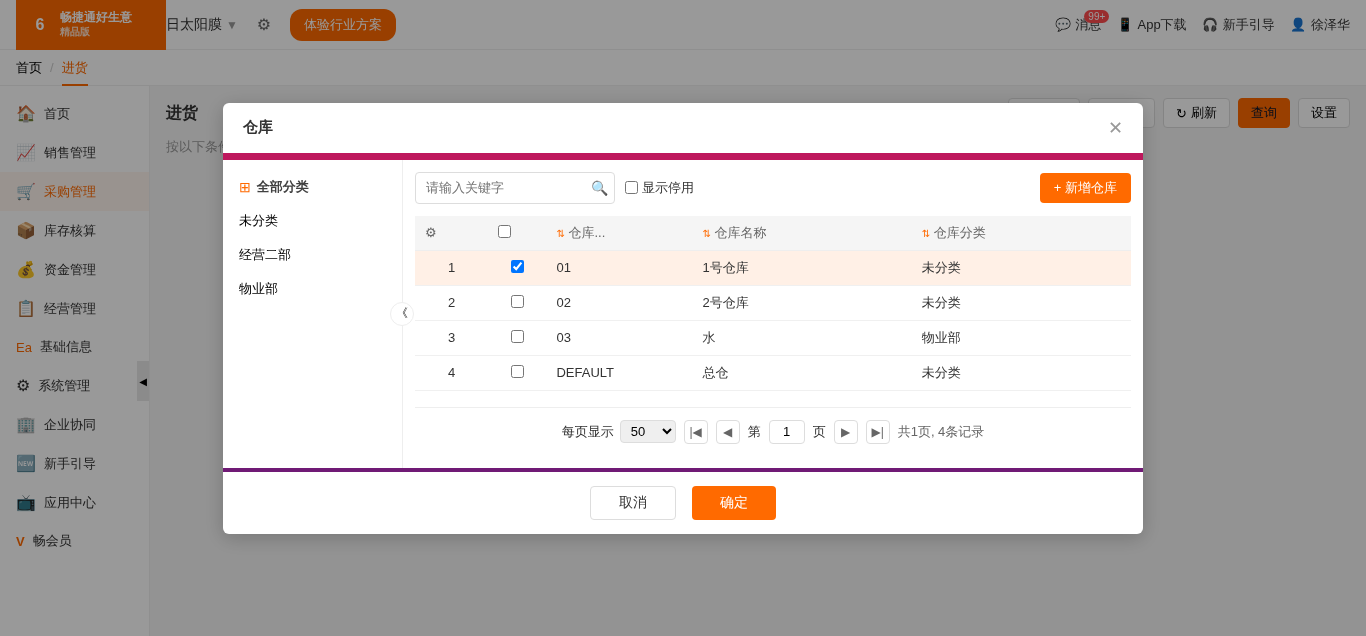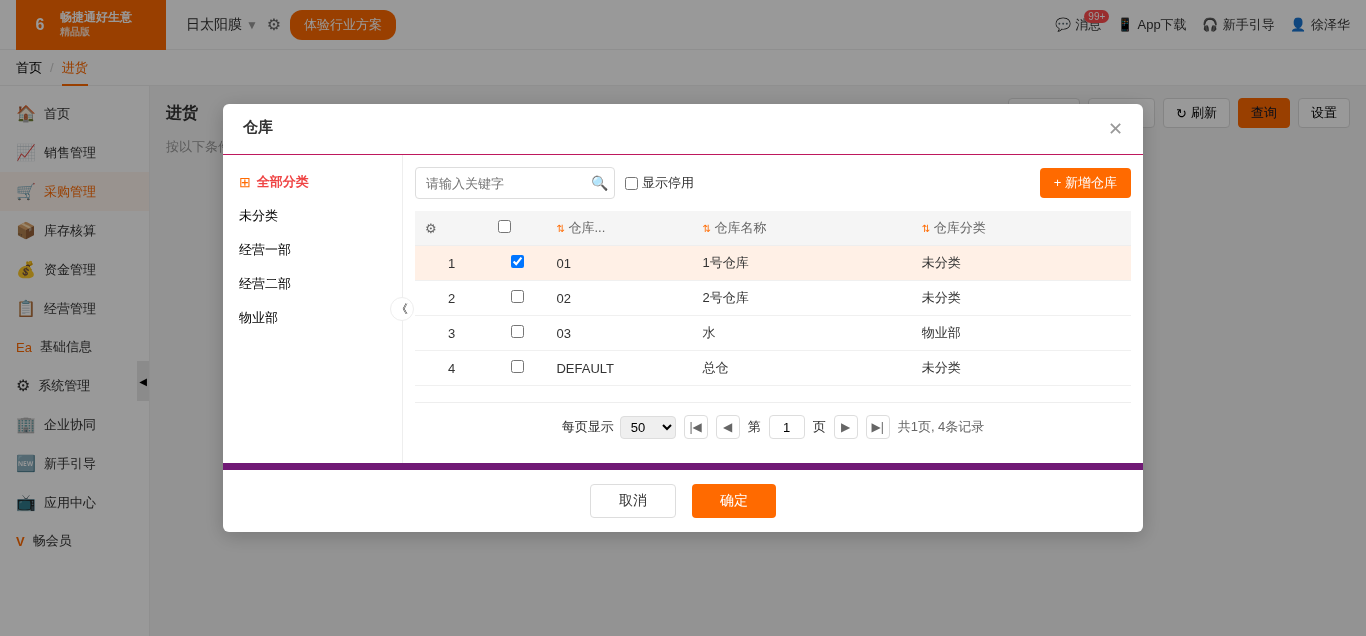--- a/index.html
+++ b/index.html
@@ -39,22 +39,21 @@
       font-size: 16px;
       font-weight: bold;
       color: #fff;
     }
     .logo-text { line-height: 1.2; font-size: 12px; }
     .logo-sub { font-size: 10px; opacity: 0.8; }
 
     .nav-center {
       flex: 1;
       display: flex;
-      align-items: center;
-      padding-left: 20px;
+      gap: 10px;
     }
     .store-selector {
       display: flex;
       align-items: center;
       gap: 4px;
       font-size: 14px;
       color: #333;
       cursor: pointer;
     }
     .store-selector .arrow { color: #999; font-size: 12px; }
@@ -188,23 +187,24 @@
       background: #fff;
       border-radius: 6px;
       width: 920px;
       max-height: 580px;
       display: flex;
       flex-direction: column;
       box-shadow: 0 4px 20px rgba(0,0,0,0.2);
     }
     .dialog-header {
       display: flex;
+      align-items: center;
       justify-content: space-between;
       padding: 14px 20px;
-      border-bottom: 1px solid #be185d;
+      border-bottom: 7px solid #be185d;
     }
     .dialog-title { font-size: 15px; font-weight: bold; color: #333; }
     .dialog-close { cursor: pointer; font-size: 18px; color: #999; }
     .dialog-body {
       display: flex;
       flex: 1;
       overflow: hidden;
     }
 
     
@@ -234,21 +234,21 @@
     .category-item {
       display: flex;
       align-items: center;
       gap: 6px;
       padding: 8px 16px;
       font-size: 13px;
       cursor: pointer;
     }
     .category-item.selected { color: #ff6a00; }
     .category-icon { color: #ff6a00; font-size: 14px; }
-    .category-all { font-weight: bold; color: #ef4444; }
+    .category-all { font-weight: bold; color: #404040; }
 
     
     .right-panel {
       flex: 1;
       display: flex;
       flex-direction: column;
       padding: 12px;
     }
     .search-bar {
       display: flex;
@@ -363,21 +363,21 @@
       text-align: center;
       font-size: 13px;
     }
 
     
     .dialog-footer {
       display: flex;
       justify-content: center;
       gap: 16px;
       padding: 14px 20px;
-      border-top: 7px solid #701a75;
+      border-top: 4px solid #701a75;
     }
     .cancel-btn {
       padding: 7px 28px;
       border: 1px solid #ddd;
       background: #fff;
       border-radius: 4px;
       font-size: 14px;
       cursor: pointer;
       color: #333;
     }
@@ -537,23 +537,20 @@
     <div class="dialog-body">
 
       <div class="left-panel">
         <div class="collapse-btn">《</div>
         <div class="category-item selected">
           <span class="category-icon">⊞</span>
           <span class="category-all">全部分类</span>
         </div>
         <div class="category-item">
           <span>未分类</span>
-        </div>
-        <div class="category-item">
-          <span>经营一部</span>
         </div>
         <div class="category-item">
           <span>经营二部</span>
         </div>
         <div class="category-item">
           <span>物业部</span>
         </div>
       </div>
 
       <div class="right-panel">

